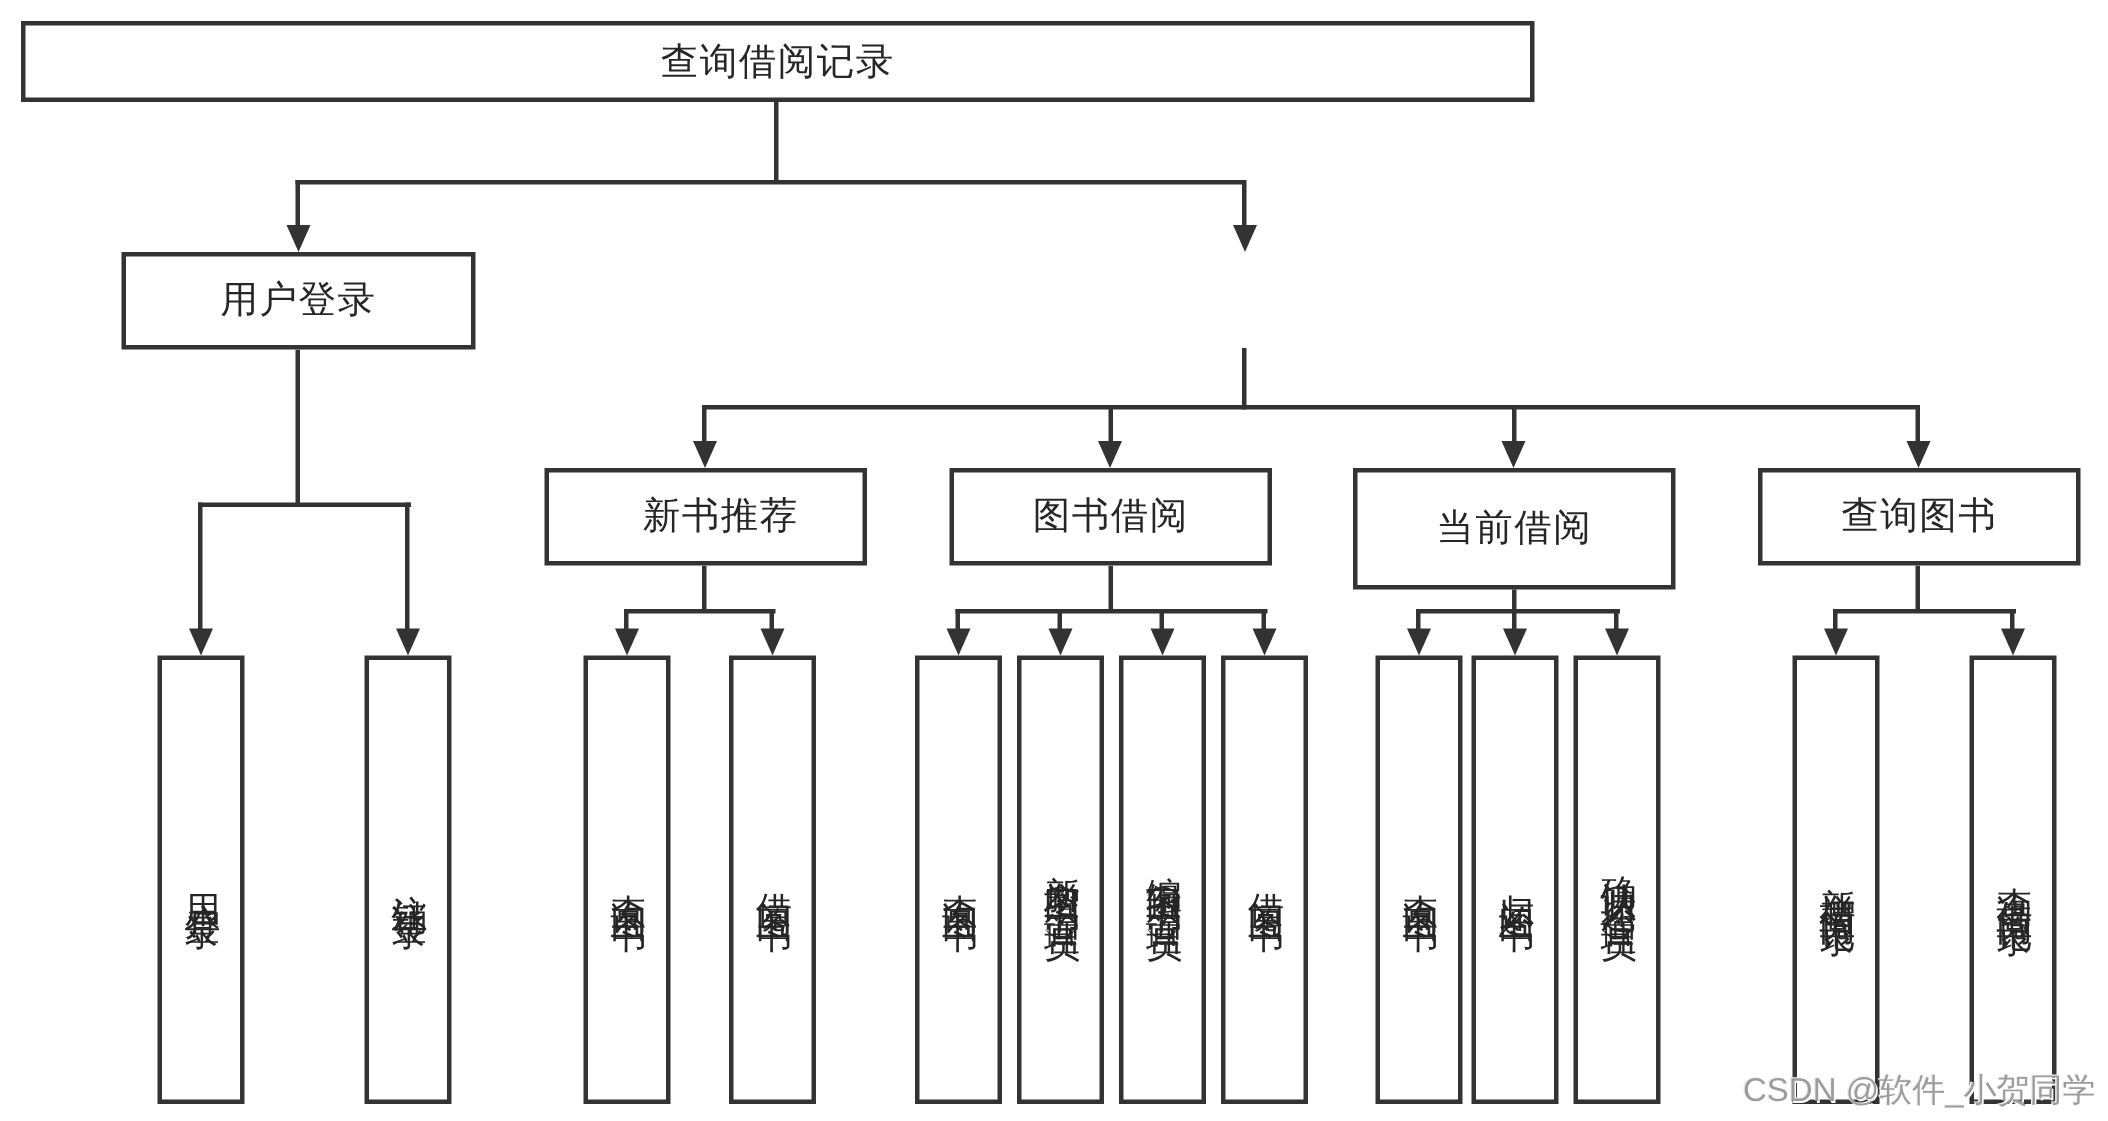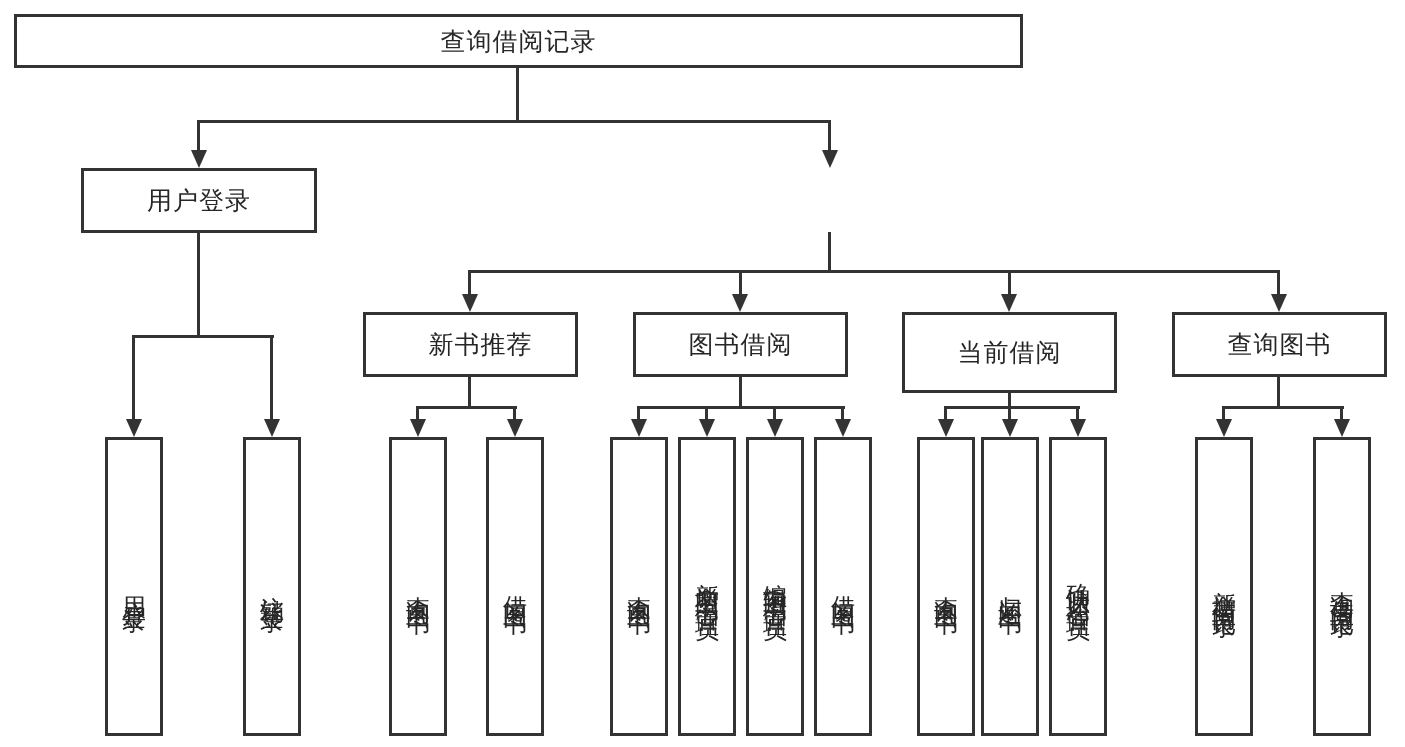--- a/index.html
+++ b/index.html
@@ -173,14 +173,15 @@
     <span class="lbl">确认归还（管理员）</span>
   </div>
 
   <div class="node v" style="left:1195px;top:437px;width:58px;height:299px;">
     <span class="lbl">新增借阅记录</span>
   </div>
   <div class="node v" style="left:1313px;top:437px;width:58px;height:299px;">
     <span class="lbl">查询借阅记录</span>
   </div>
 
+  <div class="watermark">CSDN @软件_小贺同学</div>
 
 </div>
 
 </body></html>

